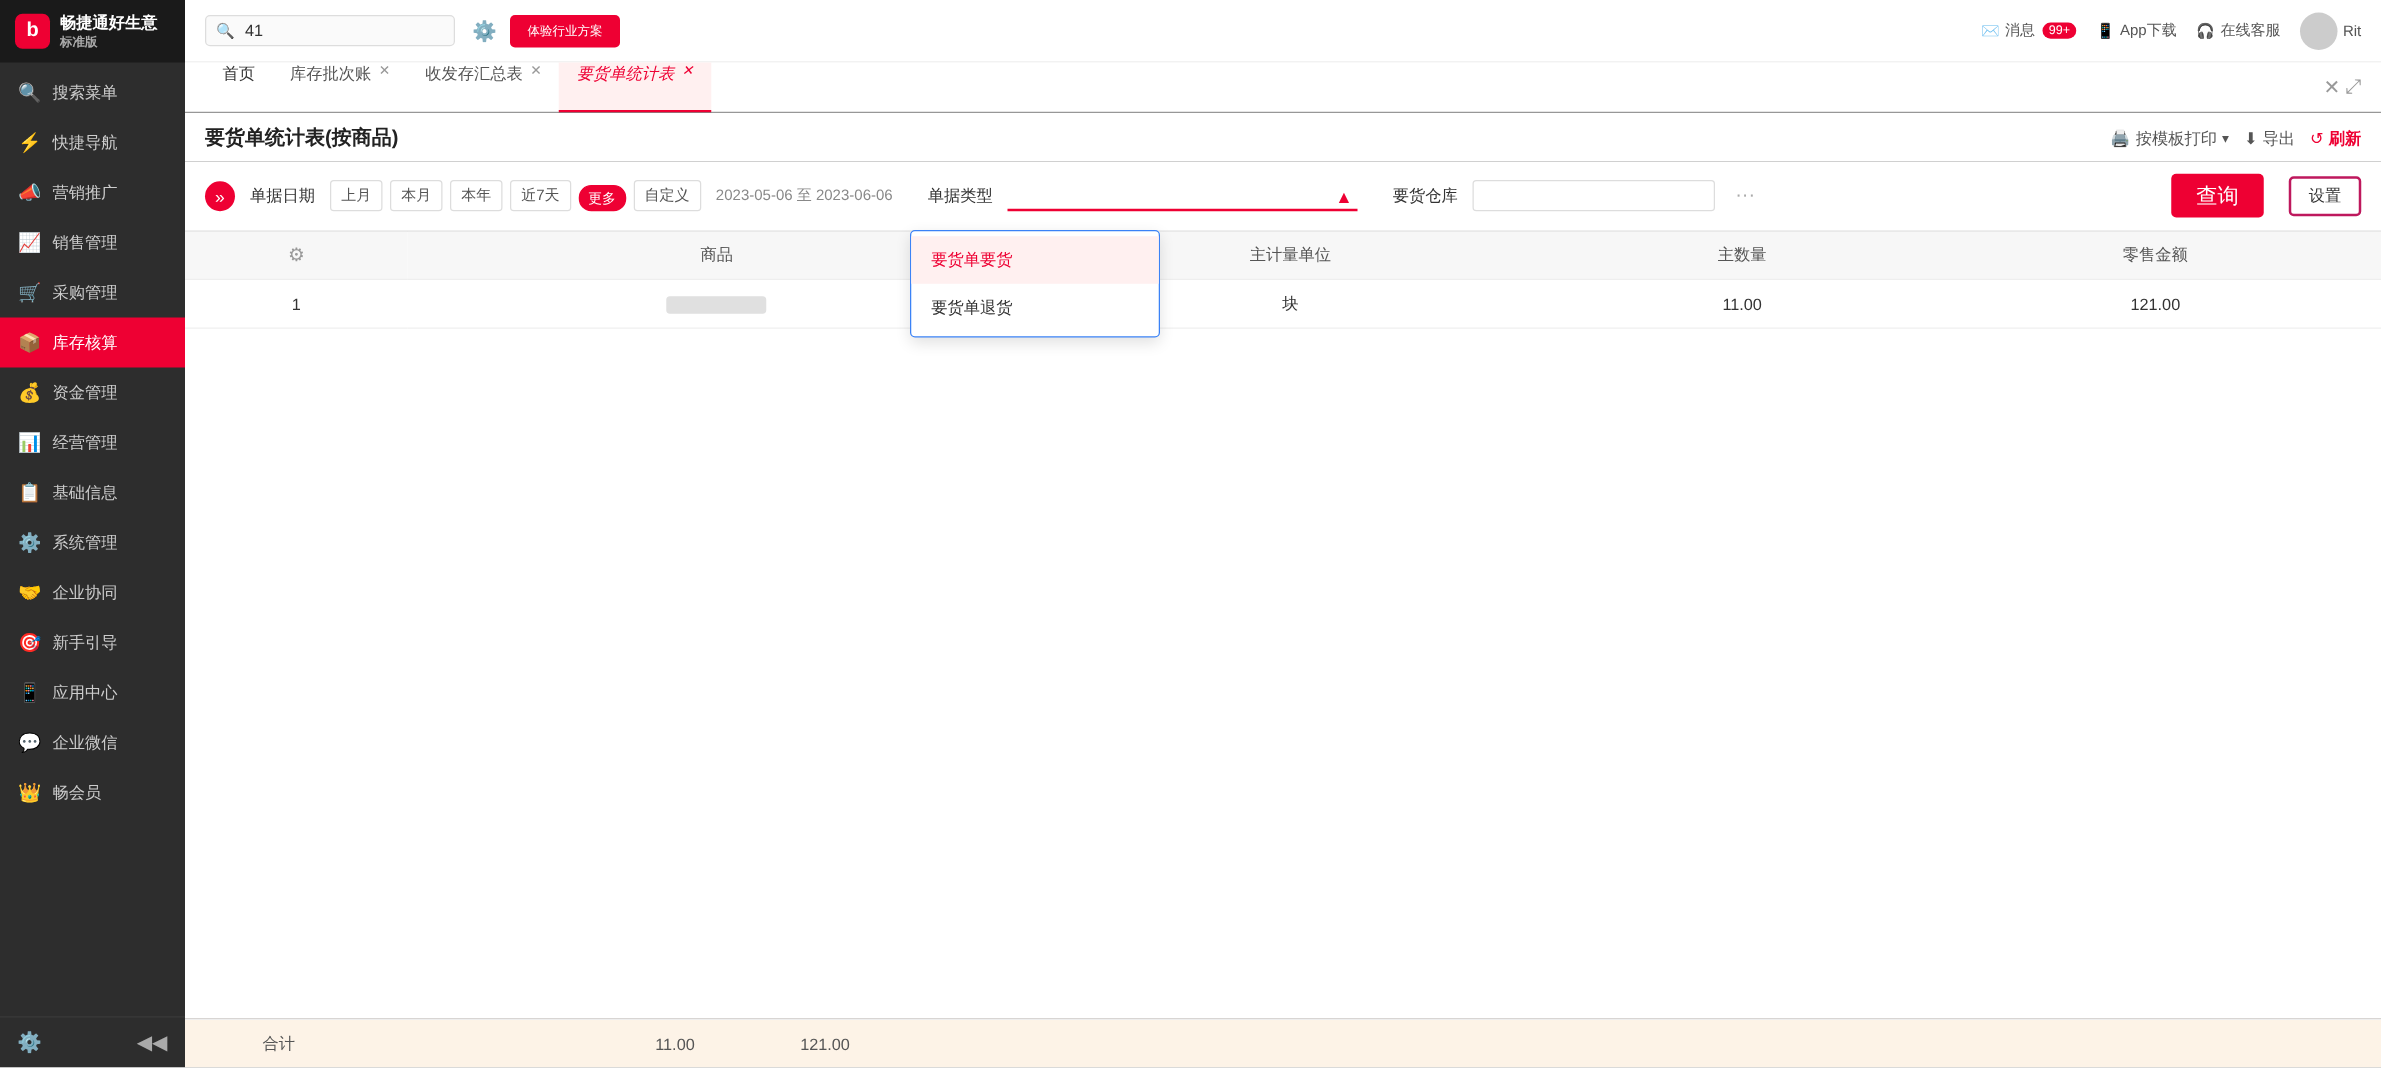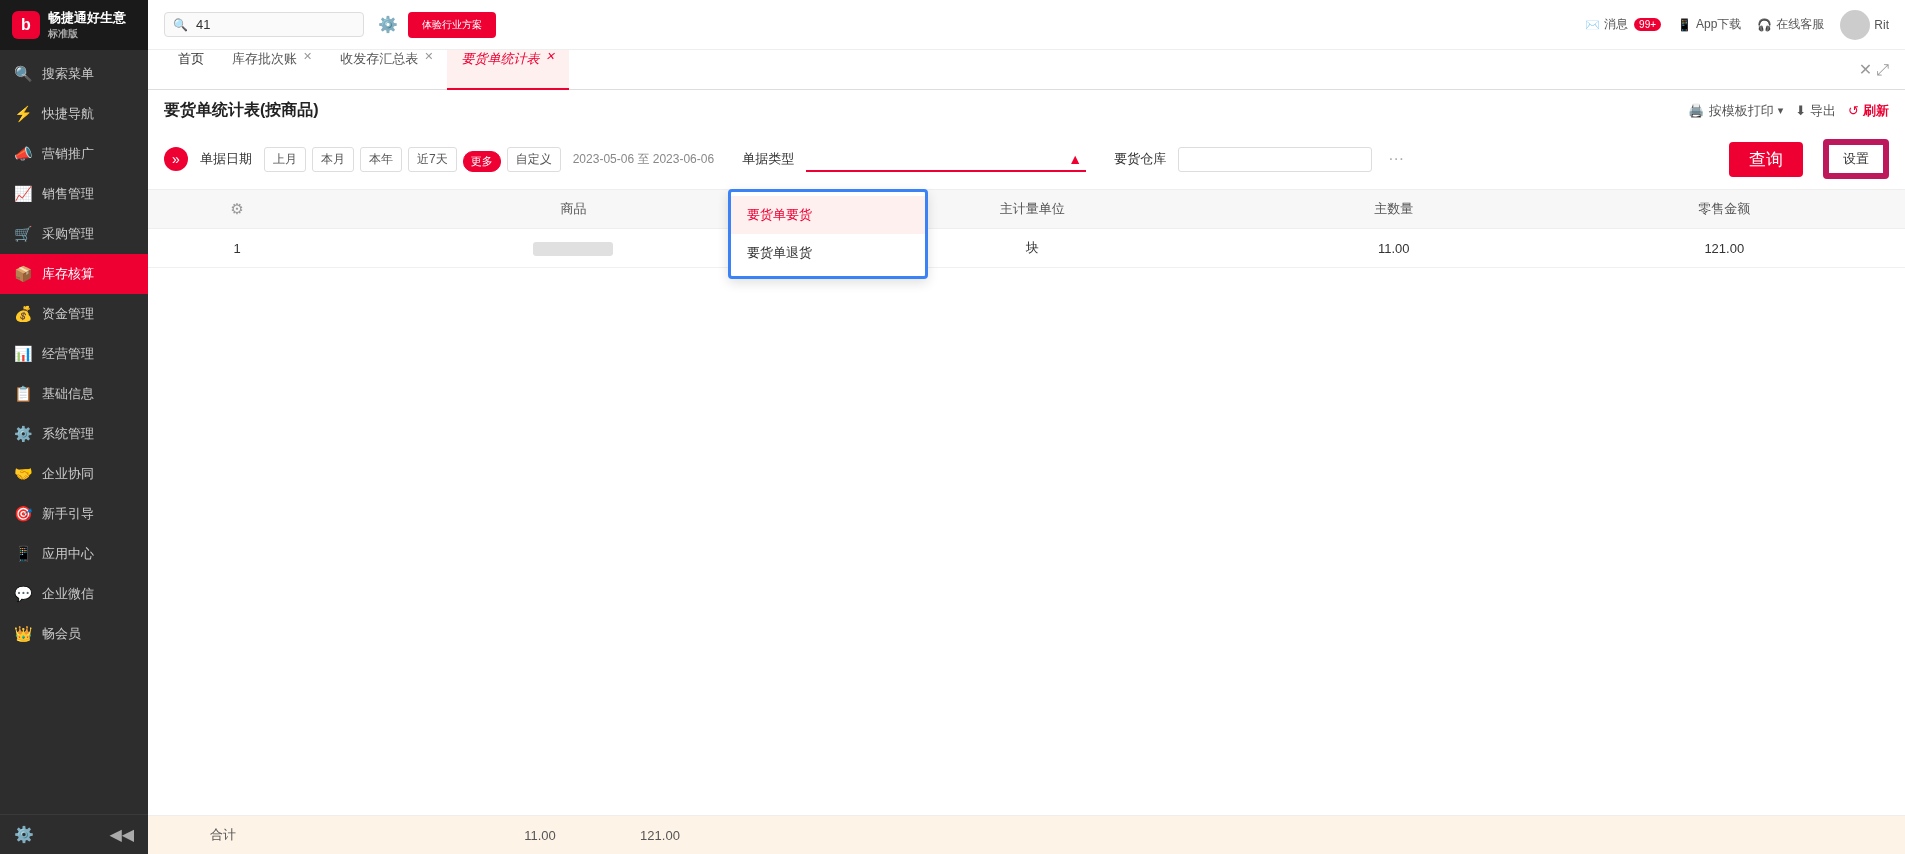--- a/index.html
+++ b/index.html
@@ -287,36 +287,36 @@
       border: none;
       border-radius: 4px;
       padding: 6px 20px;
       font-size: 17px;
       cursor: pointer;
       margin-left: auto;
     }
     .settings-btn {
       background: #fff;
       color: #333;
-      border: 6px solid #be185d;
+      border: 2px solid #be185d;
       border-radius: 4px;
       padding: 5px 14px;
       font-size: 13px;
       cursor: pointer;
       margin-left: 8px;
     }
 
     
     .dropdown-overlay {
       position: absolute;
       top: 100%;
       left: 580px;
       z-index: 100;
       background: #fff;
-      border: 3px solid #3b82f6;
+      border: 1px solid #3b82f6;
       border-radius: 4px;
       box-shadow: 0 4px 12px rgba(0,0,0,0.12);
       min-width: 200px;
       padding: 4px 0;
     }
     .dropdown-item {
       padding: 10px 16px;
       font-size: 13px;
       color: #333;
       cursor: pointer;

